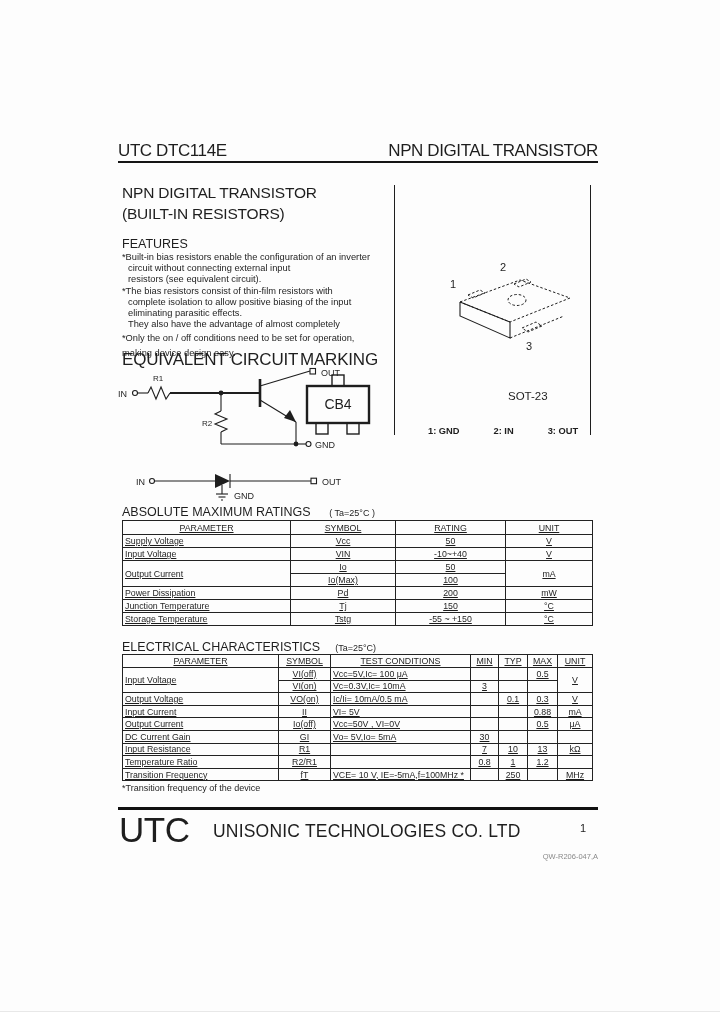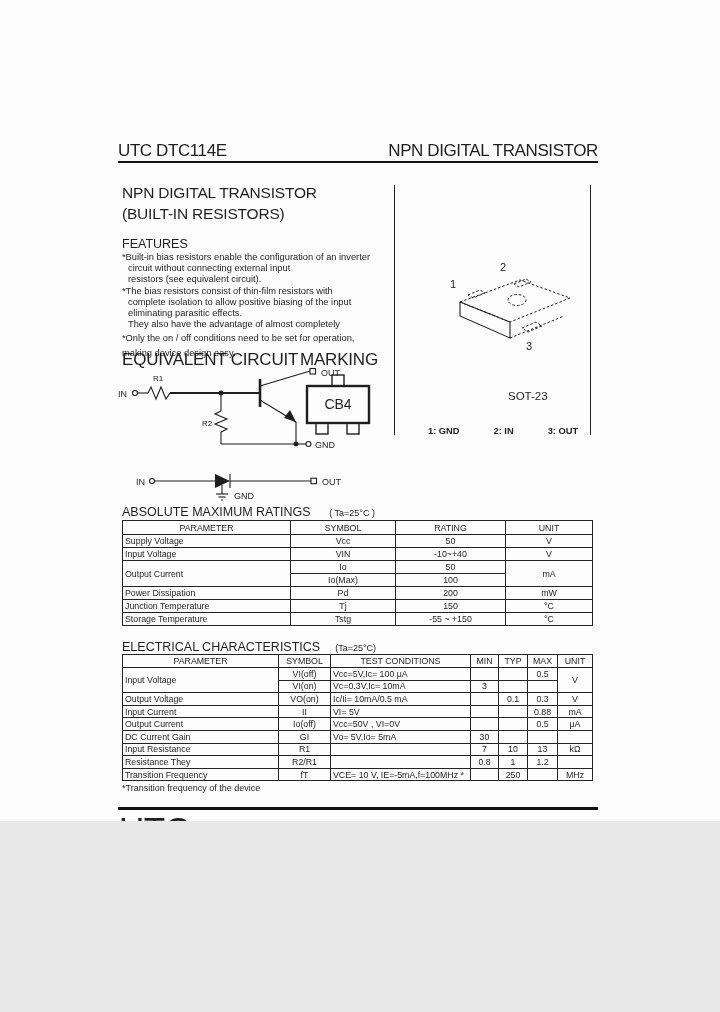--- a/index.html
+++ b/index.html
@@ -1,16 +1,16 @@
 <!DOCTYPE html>
 <html><head>
 <meta charset="utf-8">
 <style>
   html,body{margin:0;padding:0;background:#e8e8e8;}
-  .page{position:relative;width:720px;height:821px;background:#fdfdfd;margin:0 auto;
+  .page{position:relative;width:720px;height:1011px;background:#fdfdfd;margin:0 auto;
         font-family:"Liberation Sans",sans-serif;color:#1e1e1e;overflow:hidden;}
   .abs{position:absolute;}
 
   
   .hdr{left:118px;top:138px;width:480px;height:23px;border-bottom:2px solid #151515;
        display:flex;justify-content:space-between;align-items:flex-end;}
   .hdr .l{font-size:17px;letter-spacing:-0.4px;}
   .hdr .r{font-size:17px;letter-spacing:-0.4px;}
 
   
@@ -27,21 +27,21 @@
 
   
   .vline{top:185px;width:1px;height:250px;background:#1e1e1e;}
 
   .sot-label{left:508px;top:390px;font-size:11.5px;}
   .legend{left:428px;top:426px;width:150px;display:flex;gap:34px;font-size:9.3px;white-space:nowrap;font-weight:bold;}
 
   
   .tbl-h{font-size:12.5px;}
   .tbl-h .cond{font-size:9px;margin-left:15px;}
-  table{border-collapse:collapse;table-layout:fixed;}
+  table{border-collapse:collapse;table-layout:fixed;text-decoration:underline;}
   td,th{border:1px solid #222;font-size:8.8px;font-weight:normal;padding:0 2px;
         overflow:hidden;white-space:nowrap;}
   th{text-align:center;}
   td.c{text-align:center;}
   td.l{text-align:left;}
   .amr tr{height:13px;}
   .amr tr.hd{height:14px;}
   .ec tr{height:12.6px;}
   .ec tr.hd{height:13px;}
 
@@ -303,21 +303,21 @@
     <tr>
       <td class="l">Input Resistance</td>
       <td class="c">R1</td>
       <td class="l"></td>
       <td class="c">7</td>
       <td class="c">10</td>
       <td class="c">13</td>
       <td class="c">kΩ</td>
     </tr>
     <tr>
-      <td class="l">Resistance They</td>
+      <td class="l">Temperature Ratio</td>
       <td class="c">R2/R1</td>
       <td class="l"></td>
       <td class="c">0.8</td>
       <td class="c">1</td>
       <td class="c">1.2</td>
       <td class="c"></td>
     </tr>
     <tr>
       <td class="l">Transition Frequency</td>
       <td class="c">fT</td>

